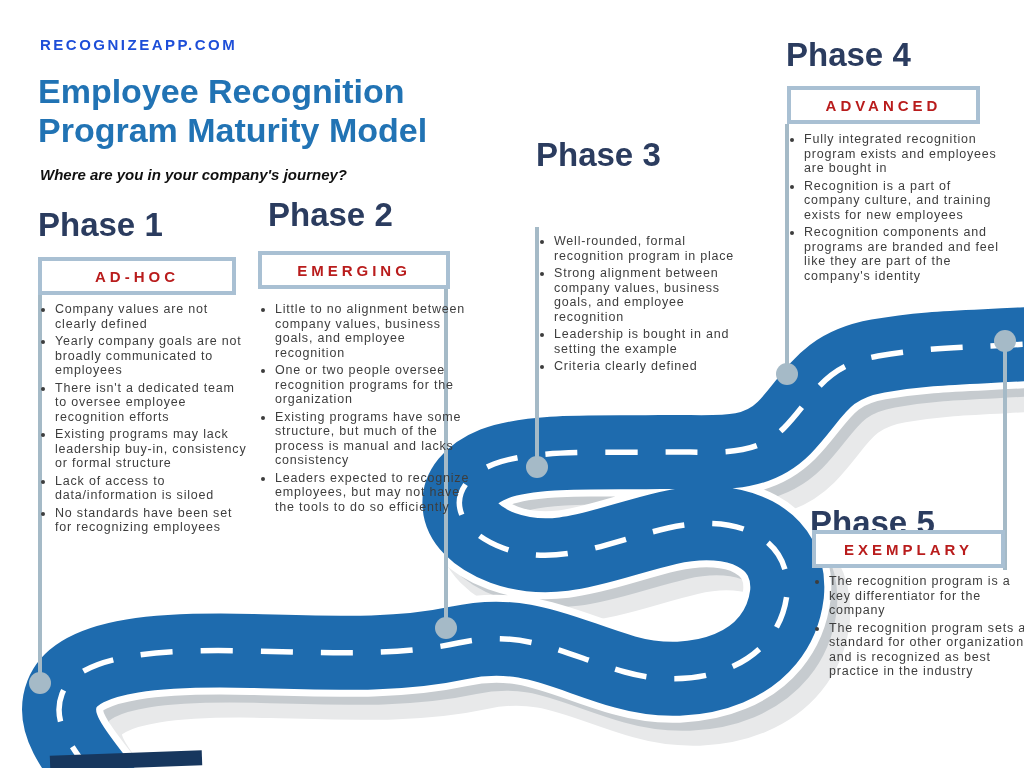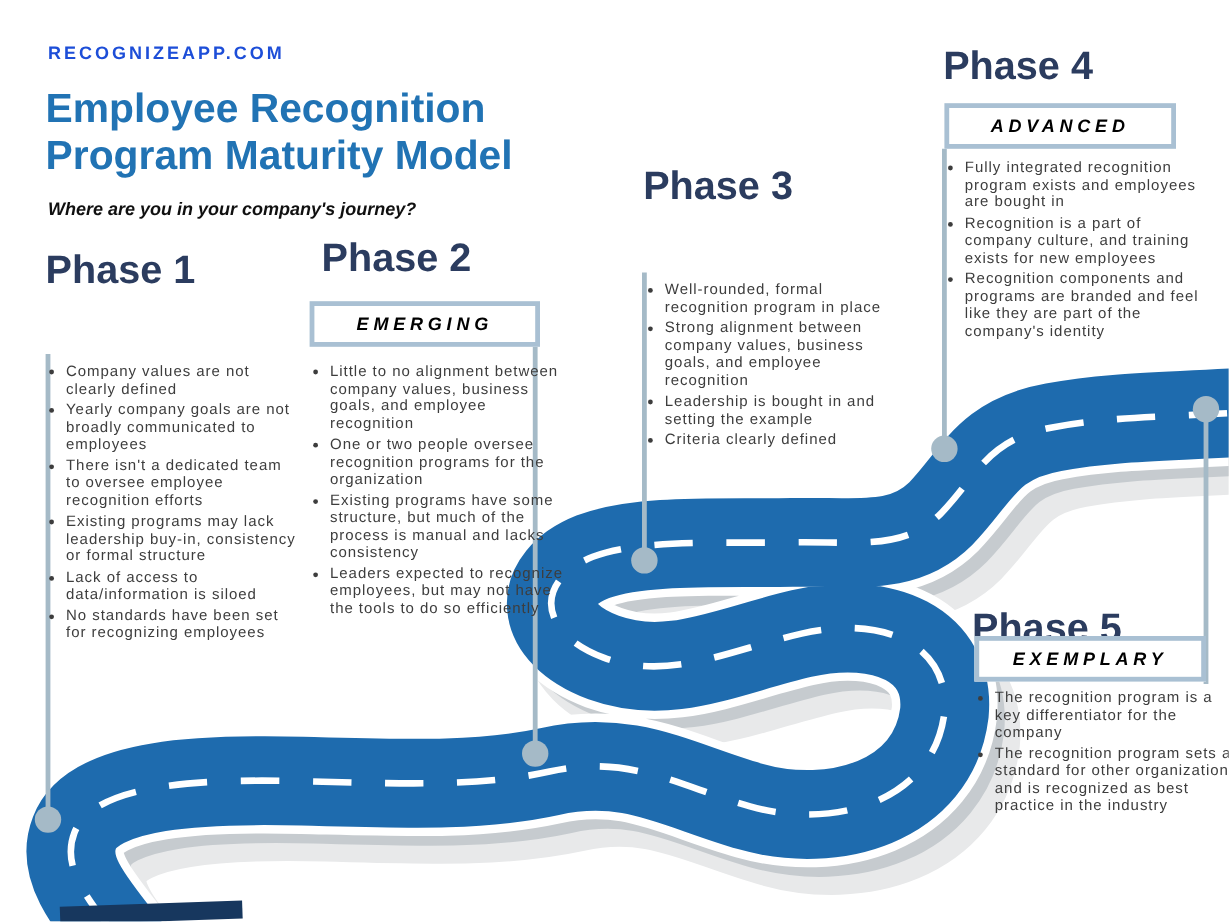--- a/index.html
+++ b/index.html
@@ -20,21 +20,21 @@
   }
   
   .phase-heading{
     font-size:33px;font-weight:bold;color:var(--heading_navy);white-space:nowrap;
   }
   .label-box{
     box-sizing:border-box;height:38px;background:#ffffff;border:4px solid var(--box_border);
     display:flex;align-items:center;justify-content:center;
   }
   .label-box span{
-    font-size:15px;font-weight:bold;letter-spacing:4px;color:#000000;white-space:nowrap;font-style:italic;
+    font-size:15px;font-weight:bold;letter-spacing:4px;color:#b91c1c;white-space:nowrap;
   }
   .plist{margin:0;padding-left:17px;list-style:disc;}
   .plist li{
     font-size:12.5px;line-height:14.5px;letter-spacing:0.8px;color:var(--body_text);
     margin:0 0 3px 0;
   }
   svg.roadlayer{position:absolute;left:0;top:0;z-index:1;}
   .textlayer{position:absolute;left:0;top:0;width:1024px;height:768px;z-index:2;}
 </style>
 </head>
@@ -79,20 +79,23 @@
     <div class="abs brand">RECOGNIZEAPP.COM</div>
 
     <div class="abs title">
       <div>Employee Recognition</div>
       <div>Program Maturity Model</div>
     </div>
 
     <div class="abs subtitle">Where are you in your company's journey?</div>
 
     <div class="abs phase-heading" style="left:38px;top:206px;">Phase 1</div>
+    <div class="abs label-box" style="left:38px;top:257px;width:198px;">
+      <span>AD-HOC</span>
+    </div>
     <ul class="abs plist" style="left:38px;top:302px;width:196px;">
         <li>Company values are not clearly defined</li>
         <li>Yearly company goals are not broadly communicated to employees</li>
         <li>There isn't a dedicated team to oversee employee recognition efforts</li>
         <li>Existing programs may lack leadership buy-in, consistency or formal structure</li>
         <li>Lack of access to data/information is siloed</li>
         <li>No standards have been set for recognizing employees</li>
       </ul>
 
     <div class="abs phase-heading" style="left:268px;top:196px;">Phase 2</div>

